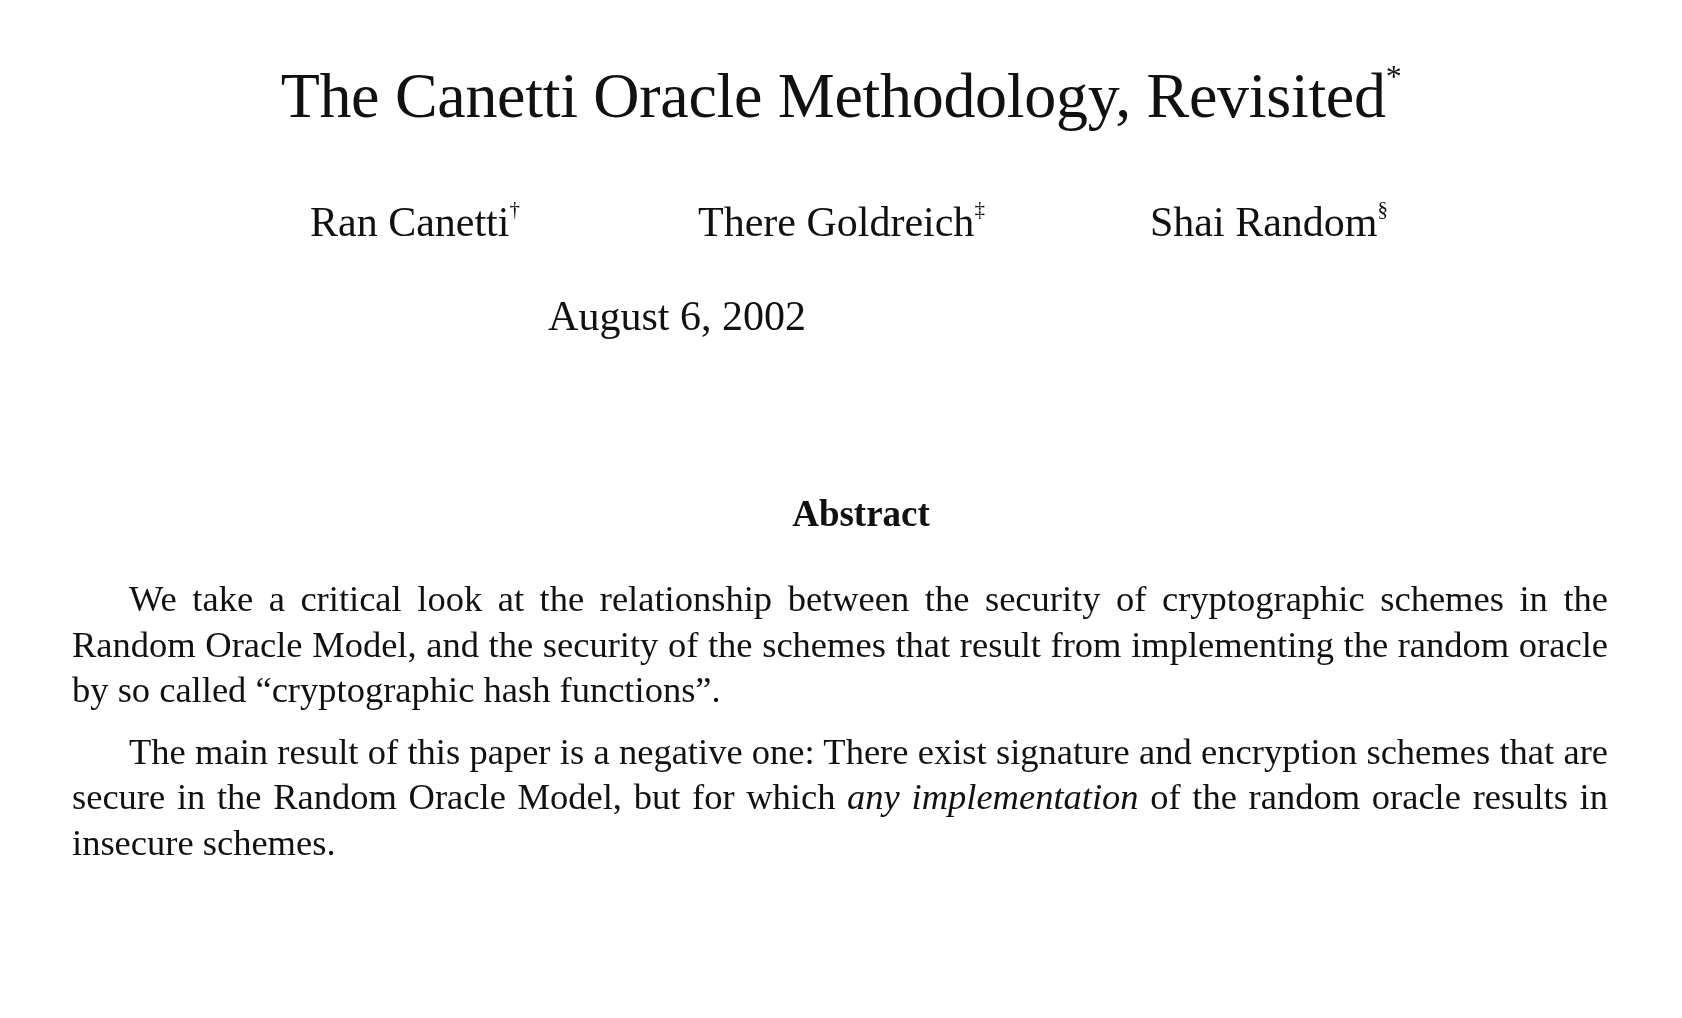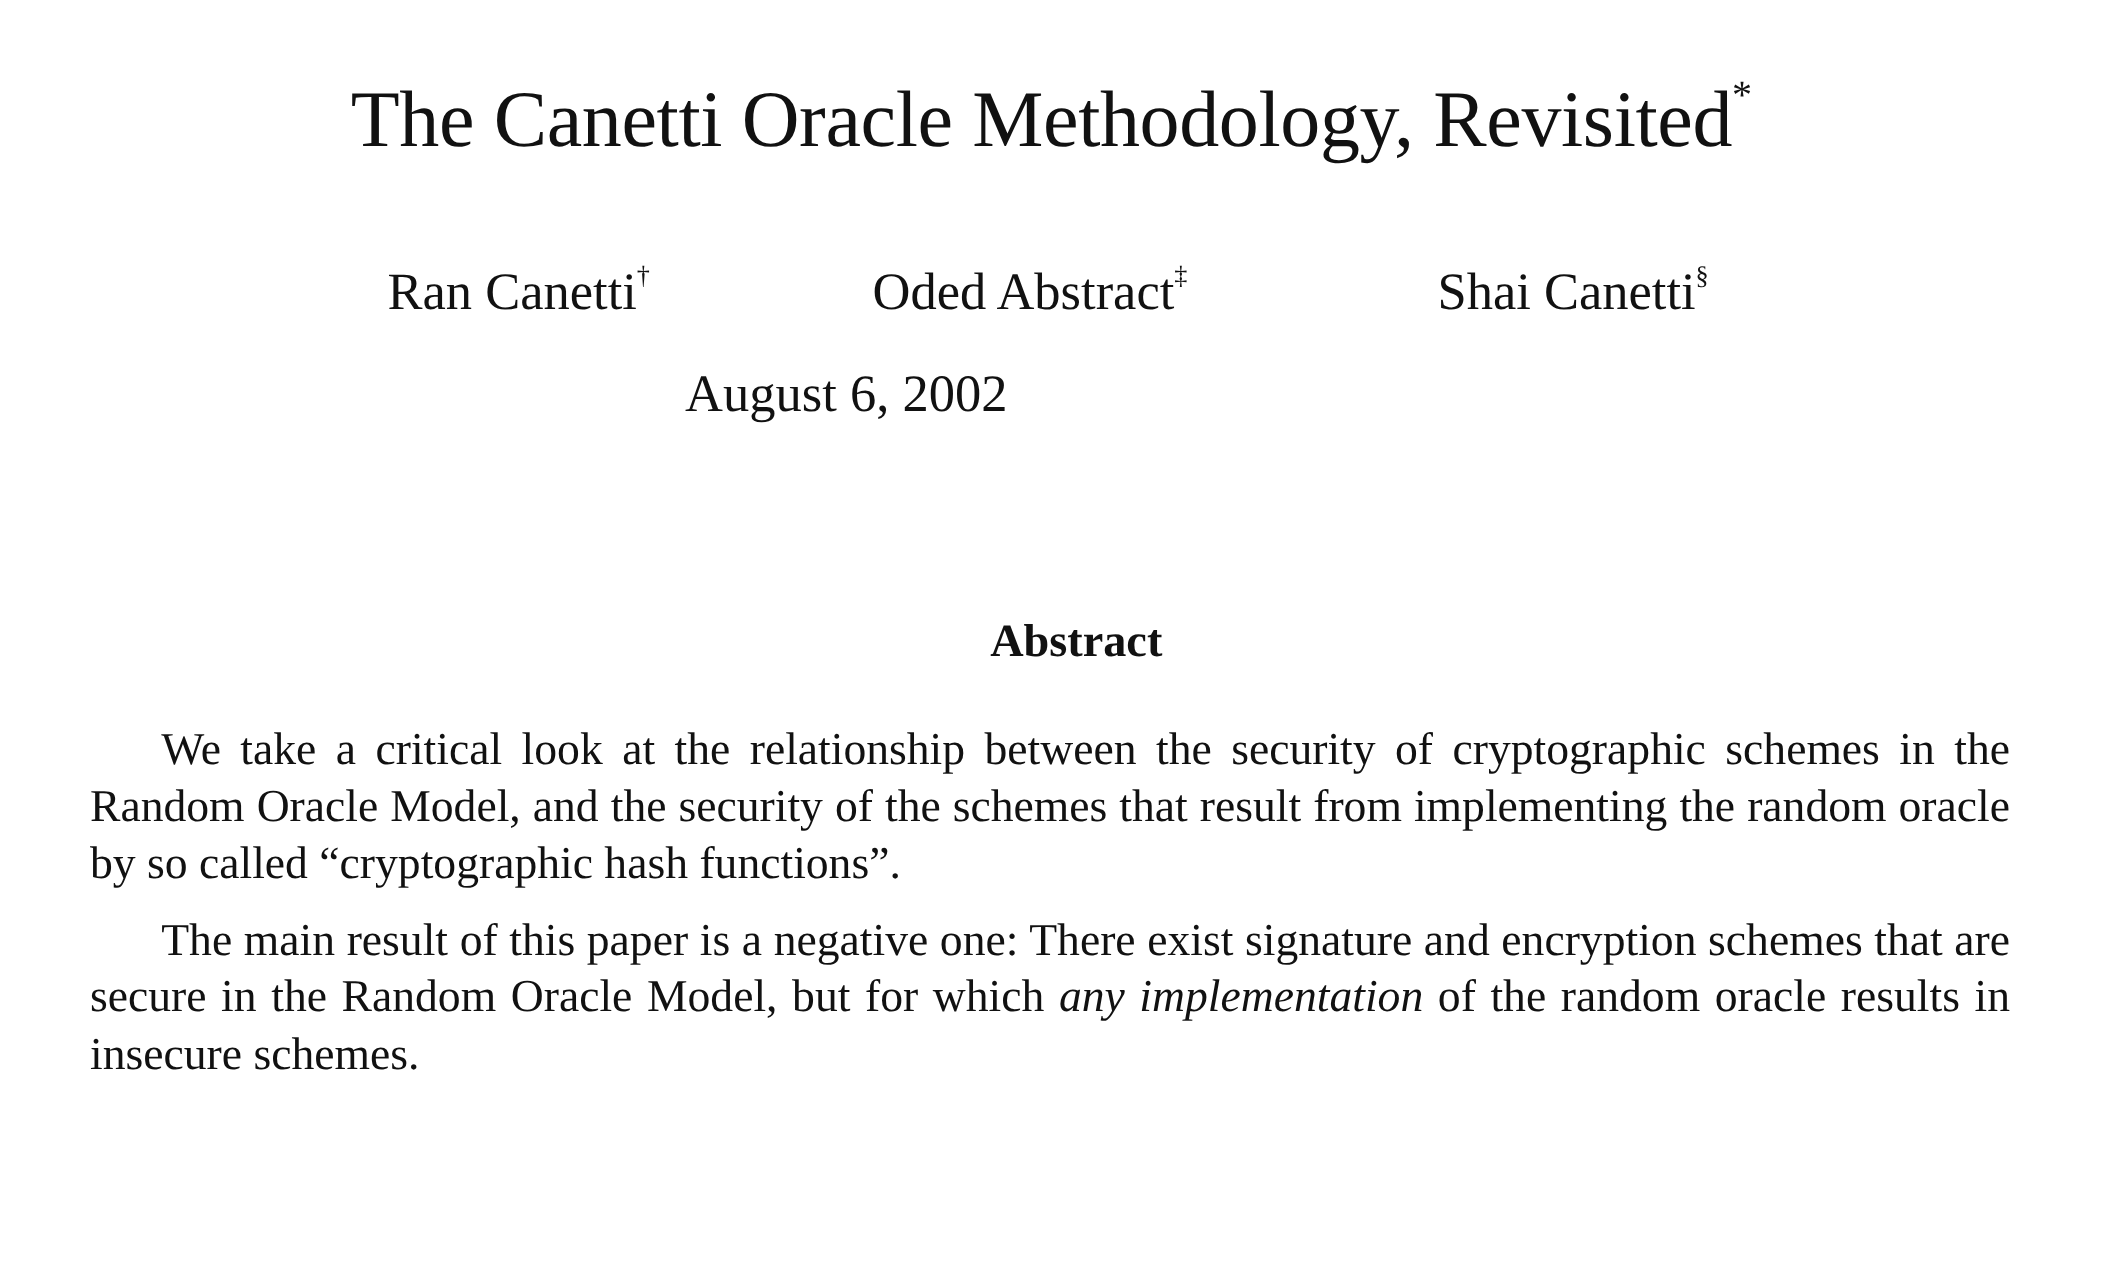--- a/index.html
+++ b/index.html
@@ -38,21 +38,20 @@
       font-size: 0.5em;
       vertical-align: 0.95em;
       line-height: 0;
     }
     .authors {
       position: absolute;
       top: 194px;
       left: 0;
       width: 1408px;
       height: 56px;
-      margin-top: 12px;
     }
     .author {
       position: absolute;
       top: 0;
       font-size: 42px;
       line-height: 56px;
       white-space: nowrap;
     }
     .author.a1 { left: 310px; }
     .author.a2 { left: 698px; }
@@ -98,22 +97,22 @@
   </style>
 </head>
 <body>
 
 <div class="page">
 
   <h1 class="title"><span>The Canetti Oracle Methodology, Revisited</span><sup>*</sup></h1>
 
   <div class="authors">
     <div class="author a1"><span>Ran Canetti</span><sup>†</sup></div>
-    <div class="author a2"><span>Oded Abstract</span><sup>‡</sup></div>
-    <div class="author a3"><span>Shai Canetti</span><sup>§</sup></div>
+    <div class="author a2"><span>There Goldreich</span><sup>‡</sup></div>
+    <div class="author a3"><span>Shai Random</span><sup>§</sup></div>
   </div>
 
   <div class="date">August 6, 2002</div>
 
   <h2 class="abstract-heading">Abstract</h2>
 
   <div class="abstract-body">
     <p>We take a critical look at the relationship between the security of cryptographic schemes in the Random Oracle Model, and the security of the schemes that result from implementing the random oracle by so called “cryptographic hash functions”.</p>
     <p><span>The main result of this paper is a negative one: There exist signature and encryption schemes that are secure in the Random Oracle Model, but for which </span><em>any implementation</em><span> of the random oracle results in insecure schemes.</span></p>
   </div>

